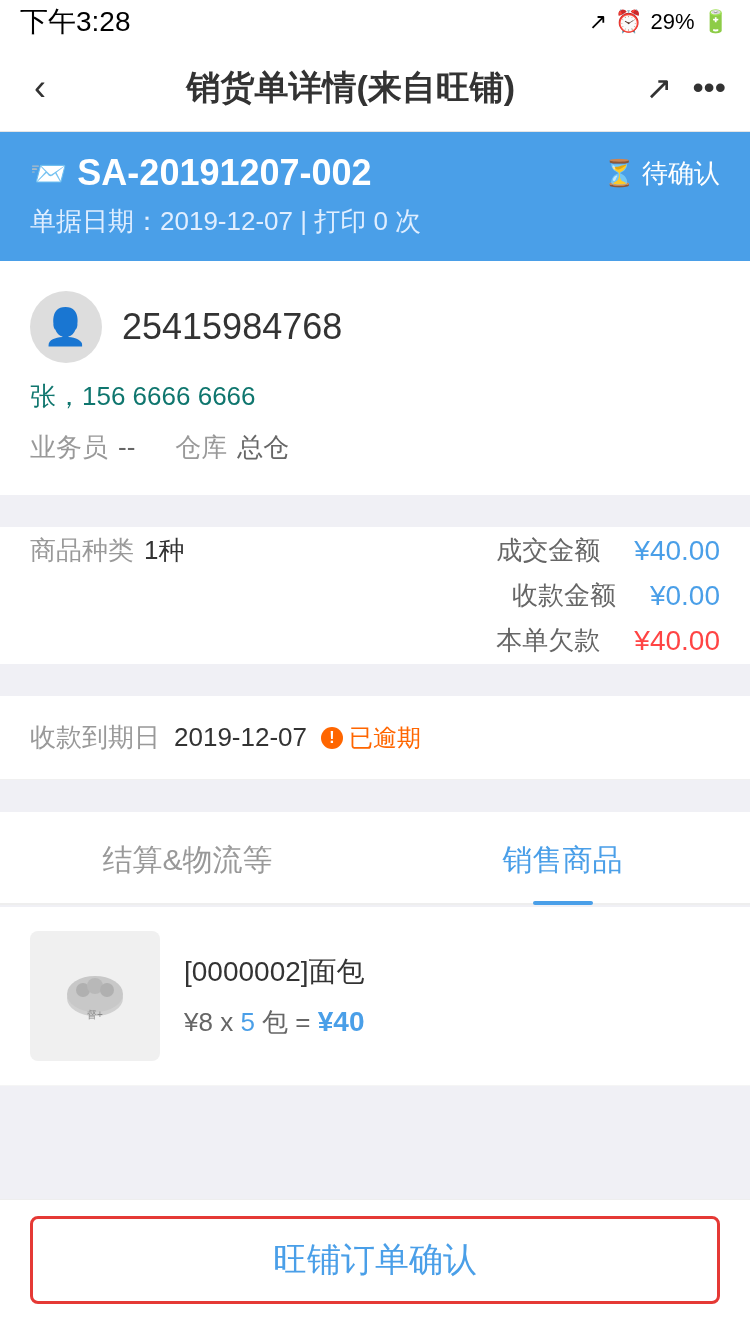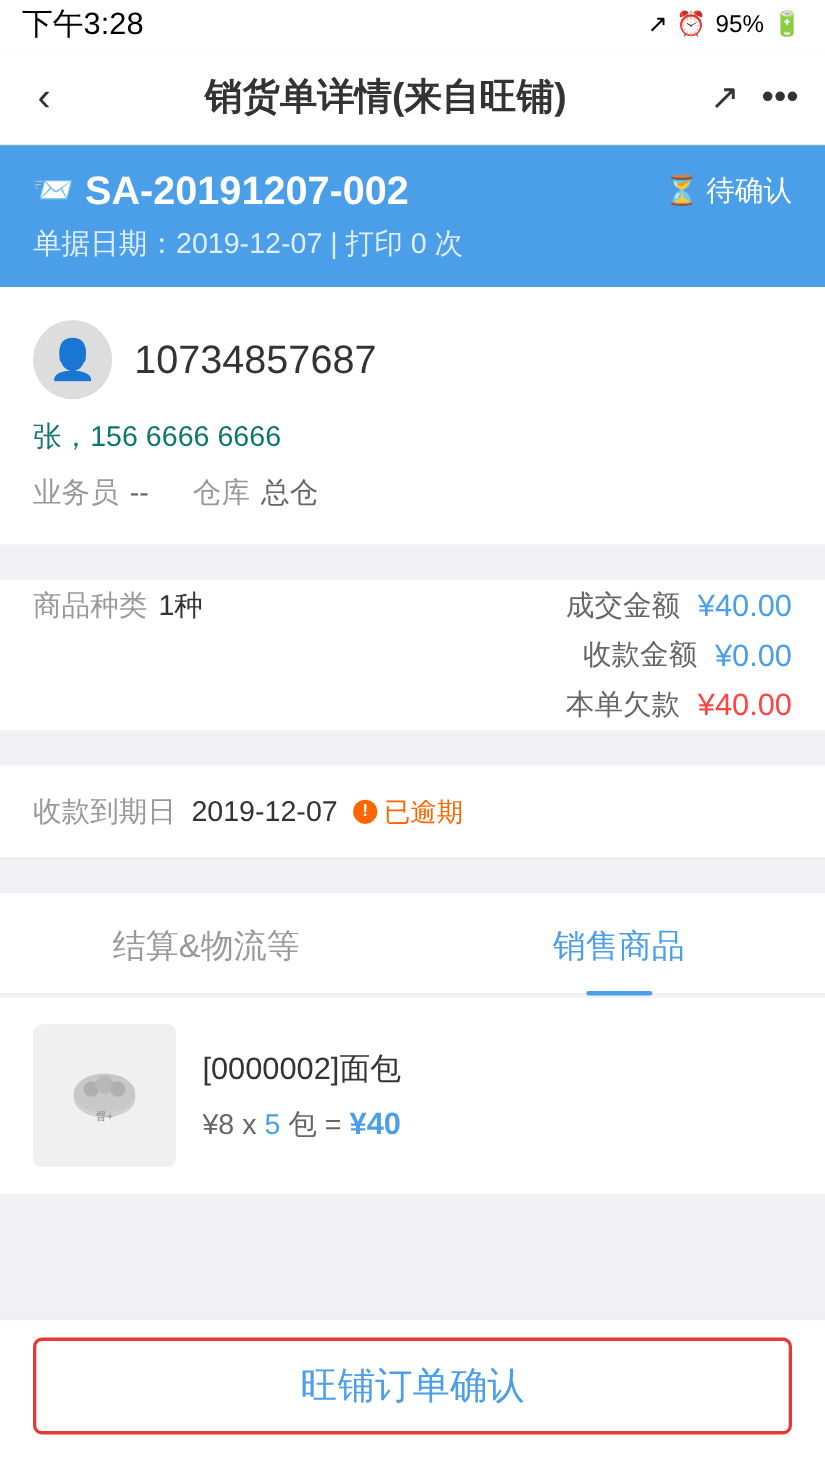--- a/index.html
+++ b/index.html
@@ -161,21 +161,21 @@
     .summary-right {
       display: flex;
       flex-direction: column;
       align-items: flex-end;
       gap: 10px;
       font-size: 26px;
     }
     .summary-row {
       display: flex;
       align-items: center;
-      gap: 16px;
+      gap: 34px;
       justify-content: flex-end;
     }
     .amount-label { color: #666; }
     .amount-value { color: #4a9fe8; font-size: 28px; }
     .amount-value.red { color: #ff4444; }
 
     
     .due-section {
       background: #fff;
       margin-top: 16px;
@@ -313,21 +313,21 @@
     }
   </style>
 </head>
 <body>
 
 <div class="status-bar">
   <div class="status-bar-center">下午3:28</div>
   <div class="status-bar-right">
     <span>↗</span>
     <span>⏰</span>
-    <span>95%</span>
+    <span>29%</span>
     <span>🔋</span>
   </div>
 </div>
 
 <div class="nav-bar">
   <div class="nav-back">
     <span>‹</span>
   </div>
   <div class="nav-title">销货单详情(来自旺铺)</div>
   <div class="nav-actions">
@@ -348,21 +348,21 @@
     </div>
   </div>
   <div class="order-meta">单据日期：2019-12-07 | 打印 0 次</div>
 </div>
 
 <div class="customer-card">
   <div class="customer-top">
     <div class="avatar">
       <span>👤</span>
     </div>
-    <div class="customer-phone">10734857687</div>
+    <div class="customer-phone">25415984768</div>
   </div>
   <div class="customer-name">张，156 6666 6666</div>
   <div class="customer-meta">
     <div class="meta-item">
       <span class="meta-label">业务员</span>
       <span>--</span>
     </div>
     <div class="meta-item">
       <span class="meta-label">仓库</span>
       <span>总仓</span>

